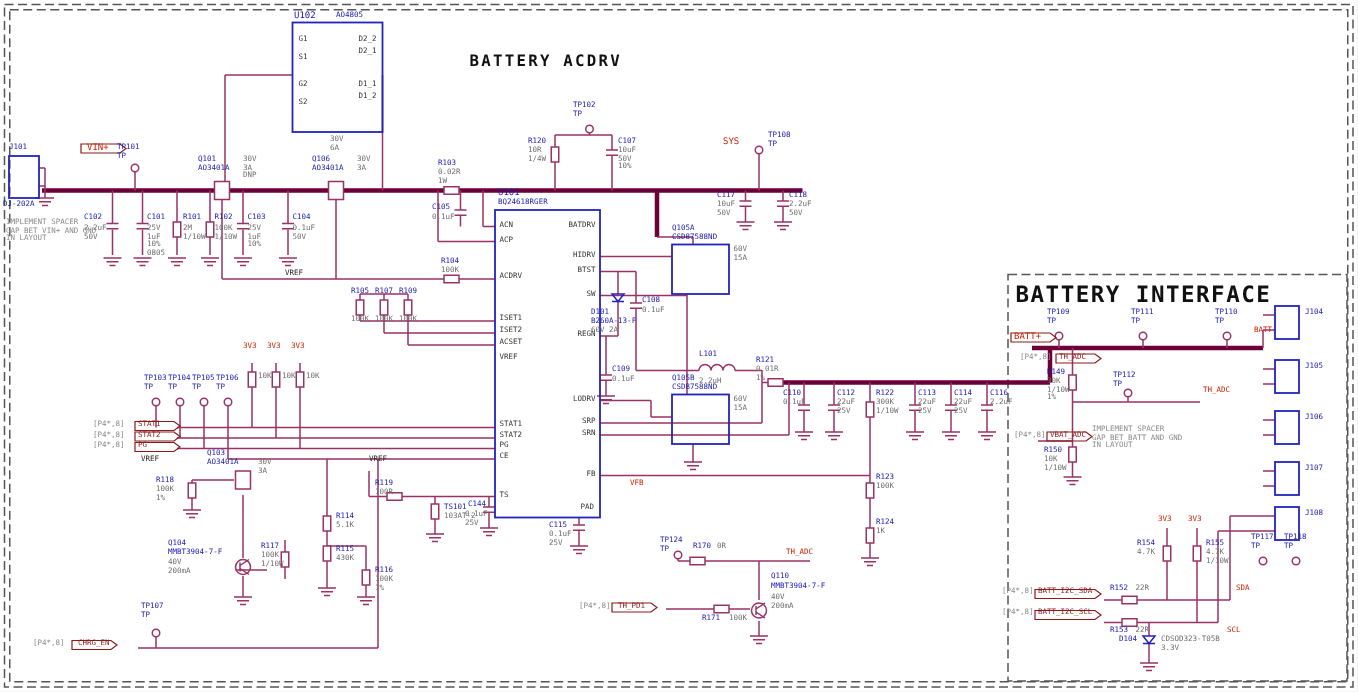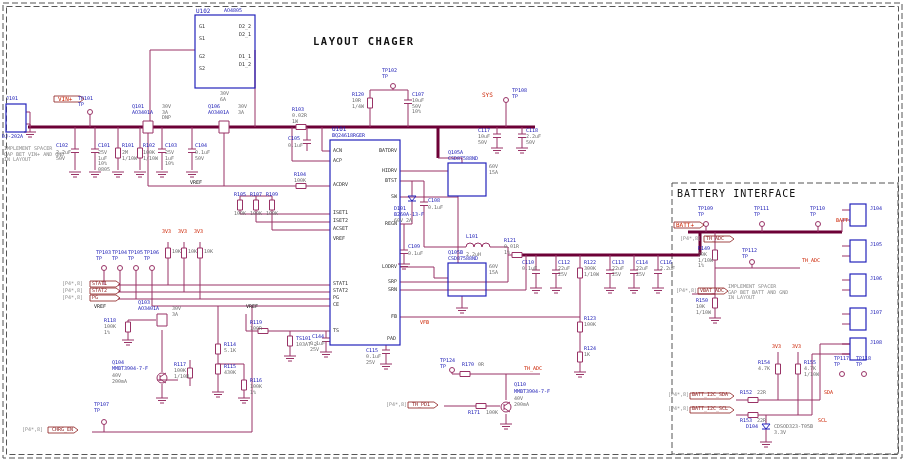--- a/index.html
+++ b/index.html
@@ -9,21 +9,21 @@
   .lbl{position:absolute;font-family:"DejaVu Sans Mono",monospace;font-size:6px;
        line-height:1.12;white-space:pre;z-index:2}
   .b{color:var(--tb)}
   .g{color:var(--tg);font-size:5px}
   .r{color:var(--tr)}
   .f{color:var(--tf)}
   .n{color:var(--tn);font-size:5px}
   .k{color:#222;font-size:5px}
   .p{color:#333;font-size:5px}
   .t{font-weight:bold;font-size:10.5px;color:var(--tt);letter-spacing:1.5px}
-  .t2{font-weight:normal;font-size:10px;color:var(--tt);letter-spacing:1px}
+  .t2{font-weight:bold;font-size:15px;color:var(--tt);letter-spacing:1px}
   .w{stroke:var(--wire);stroke-width:1;fill:none}
   .W{stroke:var(--bus);stroke-width:3;fill:none}
   .sym{stroke:var(--wire);stroke-width:1;fill:#fff}
   .tpc{stroke:var(--wire);stroke-width:1;fill:#fff}
   .db{stroke:var(--blue);stroke-width:1;fill:none}
   .cb{stroke:var(--blue);stroke-width:1.2;fill:none}
   .fgp{stroke:var(--tf);stroke-width:.8;fill:none}
   .brd{stroke:#555;stroke-width:1;fill:none;stroke-dasharray:6 3}
 </style>
 </head>
@@ -487,15 +487,15 @@
       <span class="lbl f" style="left: 692px; top: 406px; font-size: 5px;">BATT_I2C_SCL</span>
       <span class="lbl b" style="left: 740px; top: 390px; font-size: 5px;">R152</span>
       <span class="lbl g" style="left: 757px; top: 390px;">22R</span>
       <span class="lbl b" style="left: 740px; top: 418px; font-size: 5px;">R153</span>
       <span class="lbl g" style="left: 757px; top: 418px;">22R</span>
       <span class="lbl b" style="left: 746px; top: 424px; font-size: 5px;">D104</span>
       <span class="lbl g" style="left: 774px; top: 424px;">CDSOD323-T05B
 3.3V</span>
     </div>
 
-  <div class="lbl t" style="left:313px;top:36px">LAYOUT CHAGER</div>
+  <div class="lbl t" style="left:313px;top:36px">BATTERY ACDRV</div>
   <div class="lbl t2" style="left:677px;top:188px">BATTERY INTERFACE</div>
 </div>
 
 </body></html>

